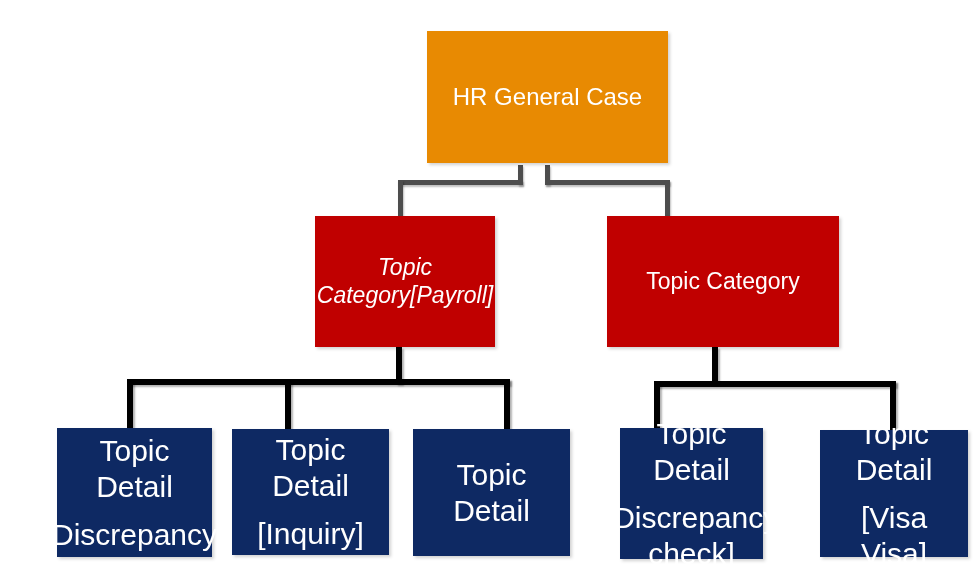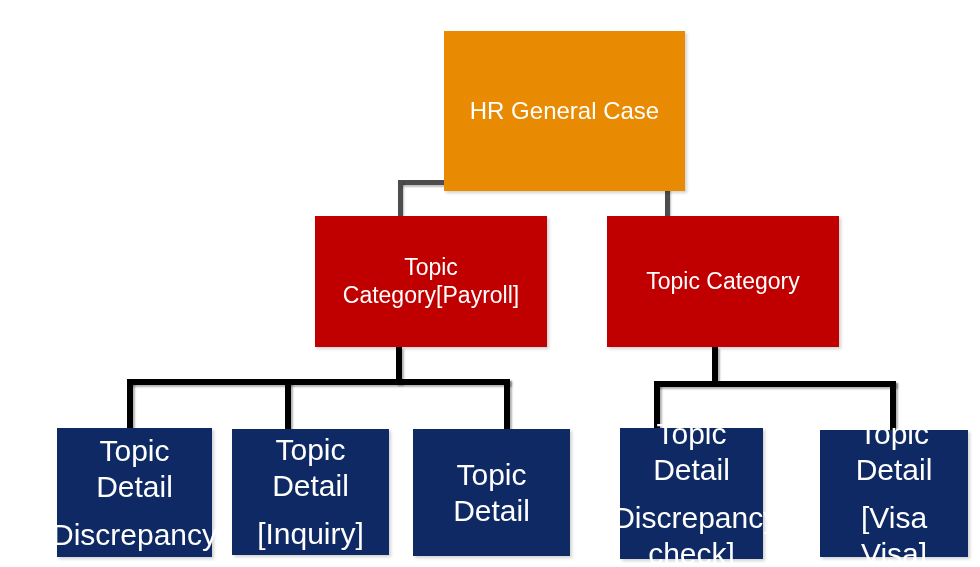--- a/index.html
+++ b/index.html
@@ -28,22 +28,22 @@
   .node-cat    { background:#c00000; font-size:23px; }
   .node-detail { background:#0e2963; font-size:30px; }
   .sub { margin-top:12px; }
   .line {
     position:absolute;
   }
   .line-gray  { background:#4d4d4d; box-shadow:1px 2px 2px rgba(0,0,0,0.25); }
   .line-black { background:#000000; box-shadow:2px 2px 2px rgba(0,0,0,0.3); }
 
   
-  #n-root { left:427px; top:31px;  width:241px; height:160px;margin-left:17px; }
-  #n-cat1 { left:315px; top:216px; width:232px; height:131px; }
+  #n-root { left:427px; top:31px;  width:241px; height:132px; }
+  #n-cat1 { left:315px; top:216px; width:180px; height:131px;font-style:italic; }
   #n-cat2 { left:607px; top:216px; width:232px; height:131px; }
   #n-d1   { left:57px;  top:428px; width:155px; height:129px; }
   #n-d2   { left:232px; top:429px; width:157px; height:126px; }
   #n-d3   { left:413px; top:429px; width:157px; height:127px; }
   #n-d4   { left:620px; top:428px; width:143px; height:131px; }
   #n-d5   { left:820px; top:430px; width:148px; height:127px; }
 
   
   #g-v1  { left:518px; top:165px; width:5px;   height:20px; }
   #g-h1  { left:398px; top:180px; width:125px; height:5px;  }

